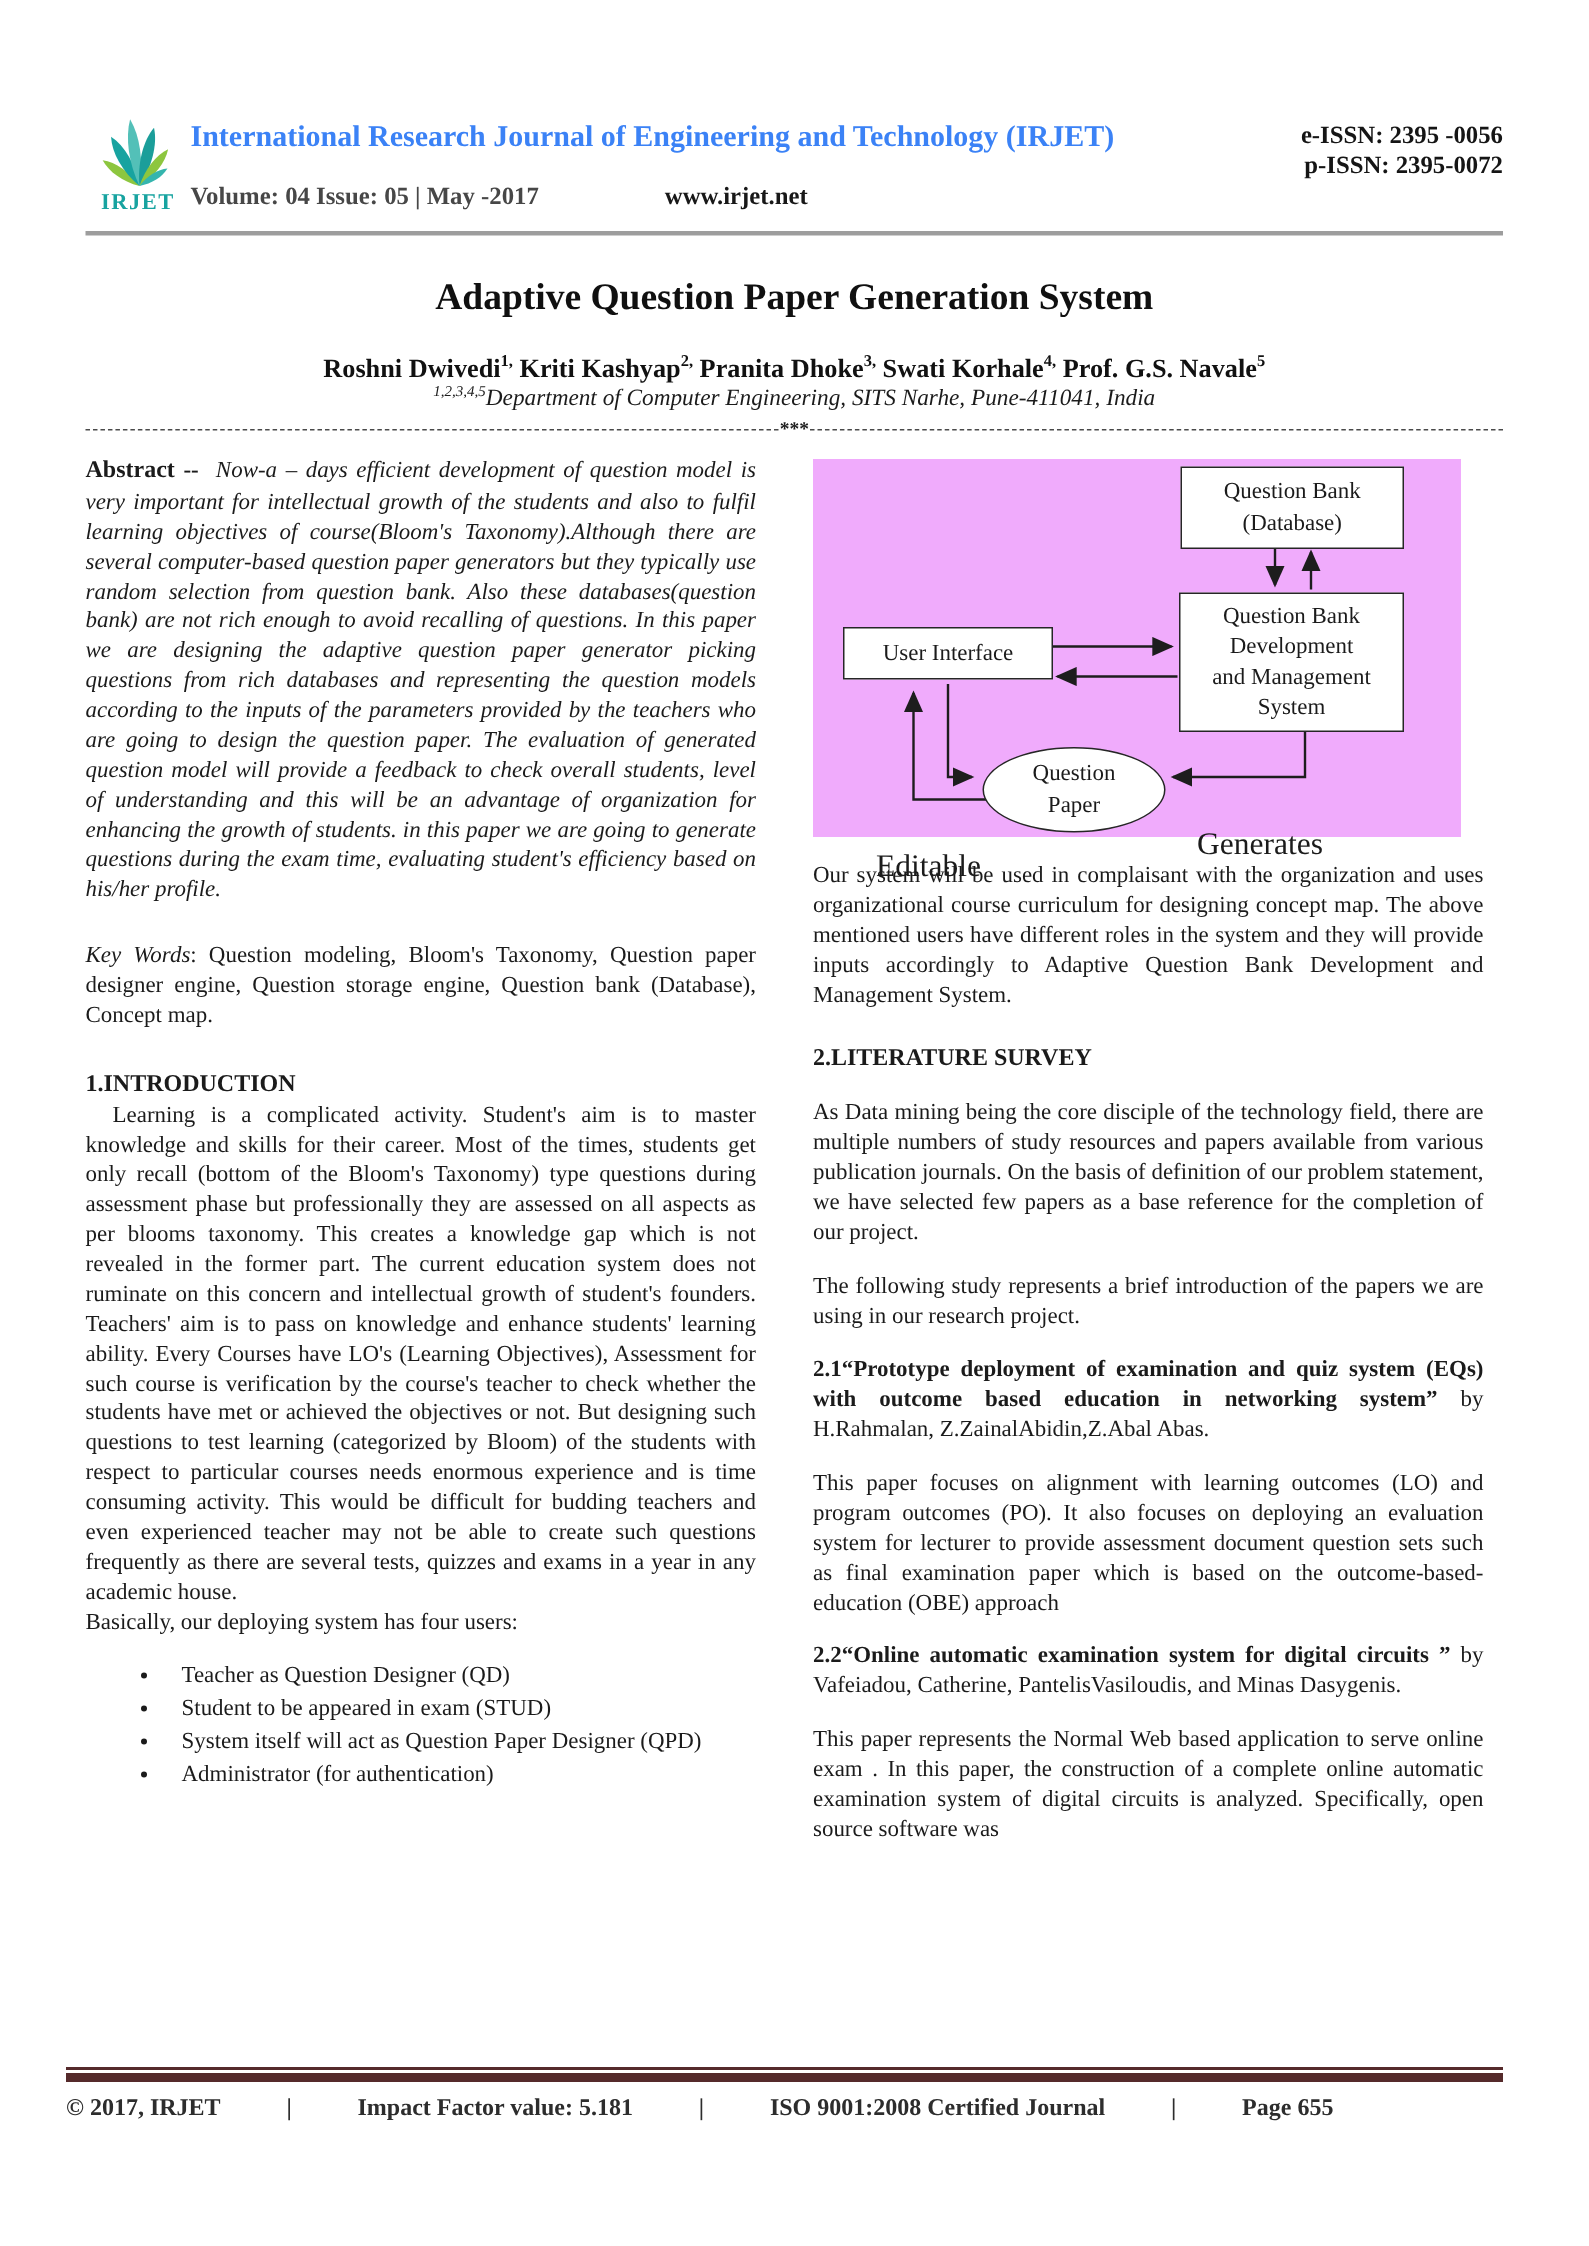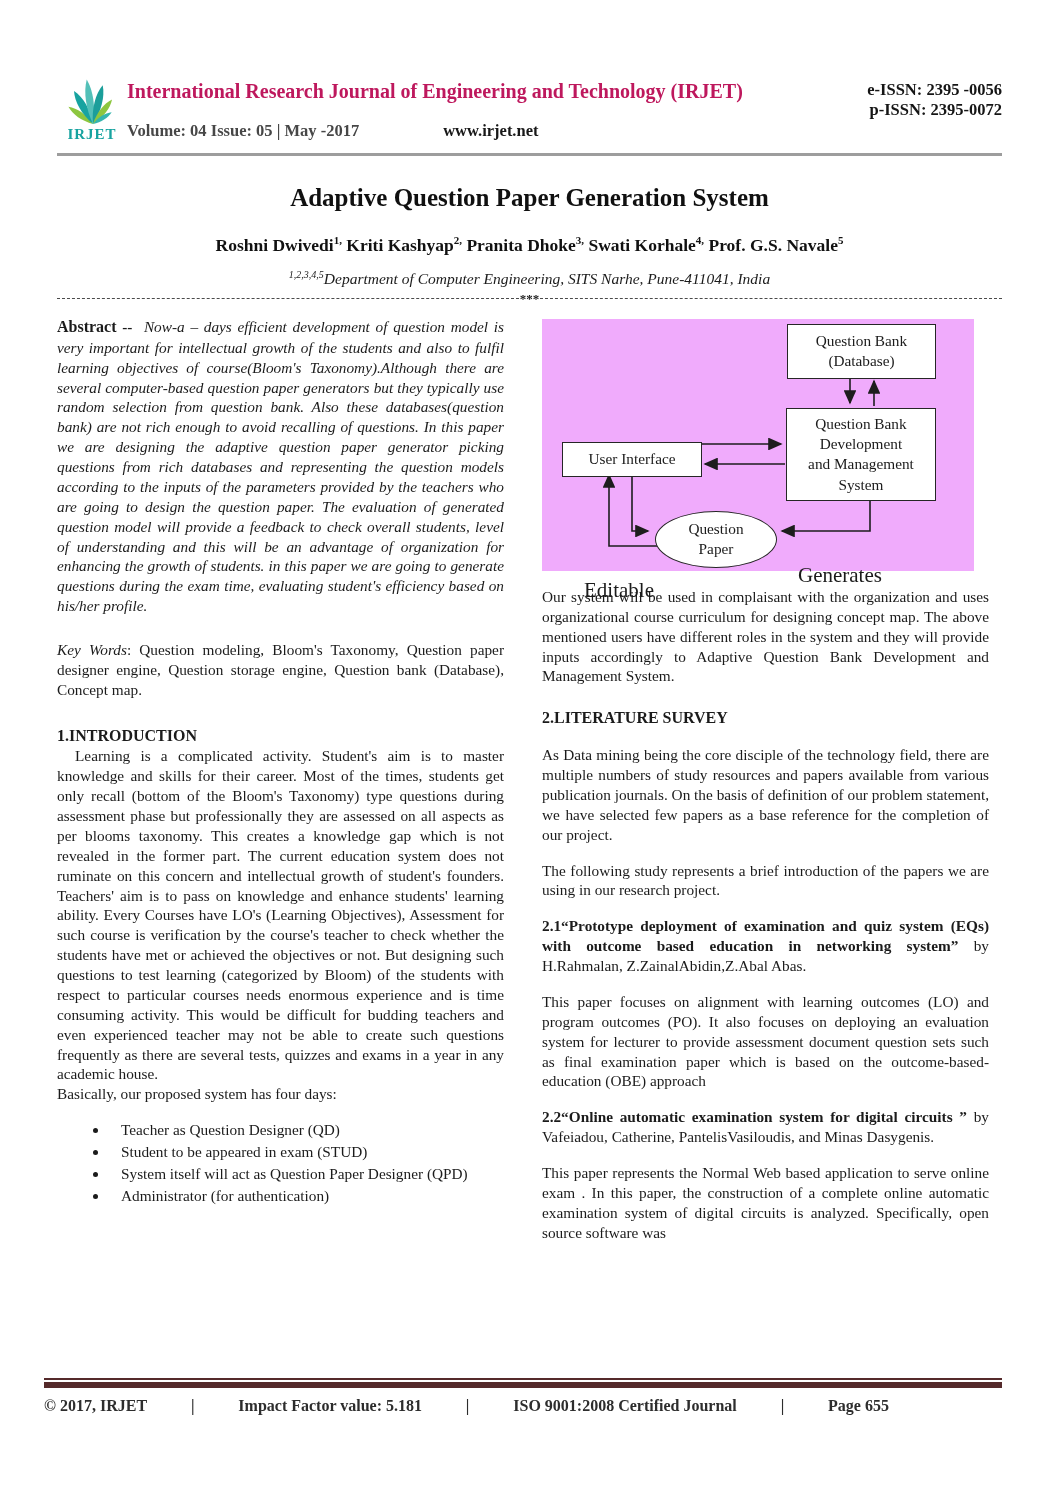--- a/index.html
+++ b/index.html
@@ -9,33 +9,33 @@
     font-family:"Liberation Serif", serif;color:#1b1b1b;
     box-sizing:border-box;
   }
   .inner{position:absolute;left:57px;right:57px;top:0;}
 
   
   .hdr{display:flex;align-items:flex-start;margin-top:72px;}
   .logo{width:70px;flex:0 0 70px;text-align:center;}
   .logo-text{font-weight:bold;font-size:15px;letter-spacing:1px;color:#17a3a0;margin-top:-2px;}
   .hdr-mid{flex:1 1 auto;padding-top:8px;}
-  .hdr-title{font-weight:bold;font-size:20px;color:#be185d;}
+  .hdr-title{font-weight:bold;font-size:20px;color:#3b82f6;}
   .hdr-row2{display:flex;align-items:flex-end;margin-top:18px;}
   .hdr-vol{font-weight:bold;font-size:16.5px;color:#474747;}
   .hdr-web{font-weight:bold;font-size:16.5px;color:#181818;margin-left:84px;}
   .hdr-right{flex:0 0 170px;text-align:right;padding-top:8px;
     display:flex;flex-direction:column;gap:0;font-weight:bold;font-size:16.5px;color:#151515;}
   .hdr-rule{height:3px;background:#9d9d9d;margin-top:10px;}
 
   
   .paper-title{margin:28px 0 0 0;text-align:center;font-size:25px;font-weight:bold;color:#101010;}
   .authors{margin-top:22px;text-align:center;font-size:17.5px;font-weight:bold;color:#111;}
   .authors sup{font-size:11px;}
-  .affiliation{margin-top:13px;text-align:center;font-style:italic;font-size:15.5px;}
+  .affiliation{margin-top:0;text-align:center;font-style:italic;font-size:15.5px;}
   .affiliation sup{font-size:10px;}
   .star-sep{display:flex;align-items:center;margin-top:4px;height:14px;}
   .dash-line{flex:1 1 auto;border-top:1.5px dashed #4a4a4a;height:0;}
   .stars{flex:0 0 auto;font-size:13px;font-weight:bold;padding:0 1px;line-height:8px;}
 
   
   .columns{display:flex;margin-top:11px;}
   .col{width:447px;font-size:15.3px;line-height:1.3;text-align:justify;}
   .col.left{margin-right:0;}
   .col.right{margin-left:38px;}
@@ -53,21 +53,21 @@
   .ref-head{margin-top:22px;}
 
   
   .figure{position:relative;width:432px;height:252px;margin:2px 0 16px 0;background:#f0abfc;}
   .fig-svg{position:absolute;left:0;top:0;}
   .node{position:absolute;border:1.5px solid #262626;background:#fff;
     display:flex;flex-direction:column;justify-content:center;align-items:center;
     font-size:15.3px;line-height:1.32;text-align:center;}
   .node-qb{left:245px;top:5px;width:147px;height:53px;}
   .node-qbdms{left:244px;top:89px;width:148px;height:91px;}
-  .node-ui{left:20px;top:123px;width:138px;height:33px;}
+  .node-ui{left:20px;top:112px;width:138px;height:33px;}
   .node-qp{left:113px;top:192px;width:120px;height:55px;border-radius:50%;}
   .fig-label{position:absolute;font-size:21px;margin-top:30px;}
   .lbl-editable{left:42px;top:228px;}
   .lbl-generates{left:256px;top:213px;}
 
   
   .footer{position:absolute;left:44px;right:57px;top:1378px;}
   .f-rule-thin{height:2px;background:#552a2b;}
   .f-rule-thick{height:6px;background:#552a2b;margin-top:2px;}
   .footer-text{display:flex;justify-content:space-between;width:845px;
@@ -143,21 +143,21 @@
           <b>--</b>&nbsp;
           <i>Now-a – days efficient development of question model is very important for intellectual growth of the students and also to fulfil learning objectives of course(Bloom's Taxonomy).Although there are several computer-based question paper generators but they typically use random selection from question bank. Also these databases(question bank) are not rich enough to avoid recalling of questions. In this paper we are designing the adaptive question paper generator picking questions from rich databases and representing the question models according to the inputs of the parameters provided by the teachers who are going to design the question paper. The evaluation of generated question model will provide a feedback to check overall students, level of understanding and this will be an advantage of organization for enhancing the growth of students. in this paper we are going to generate questions during the exam time, evaluating student's efficiency based on his/her profile.</i>
         </p>
 
         <p class="keywords">
           <i>Key Words</i><span>:  Question modeling, Bloom's Taxonomy, Question paper designer engine, Question storage engine, Question bank (Database), Concept map.</span>
         </p>
 
         <p class="sec-head">1.INTRODUCTION</p>
         <p class="intro-body">Learning is a complicated activity. Student's aim is to master knowledge and skills for their career. Most of the times, students get only recall (bottom of the Bloom's Taxonomy) type questions during assessment phase but professionally they are assessed on all aspects as per blooms taxonomy. This creates a knowledge gap which is not revealed in the former part. The current education system does not ruminate on this concern and intellectual growth of student's founders. Teachers' aim is to pass on knowledge and enhance students' learning ability. Every Courses have LO's (Learning Objectives), Assessment for such course is verification by the course's teacher to check whether the students have met or achieved the objectives or not. But designing such questions to test learning (categorized by Bloom) of the students with respect to particular courses needs enormous experience and is time consuming activity. This would be difficult for budding teachers and even experienced teacher may not be able to create such questions frequently as there are several tests, quizzes and exams in a year in any academic house.</p>
-        <p class="users-line">Basically, our proposed system has four days:</p>
+        <p class="users-line">Basically, our deploying system has four users:</p>
 
         <ul class="bullets">
           <li>Teacher as Question Designer (QD)</li>
           <li>Student to be appeared in exam (STUD)</li>
           <li>System itself will act as Question Paper Designer (QPD)</li>
           <li>Administrator (for authentication)</li>
         </ul>
       </div>
 
       <div class="col right">

